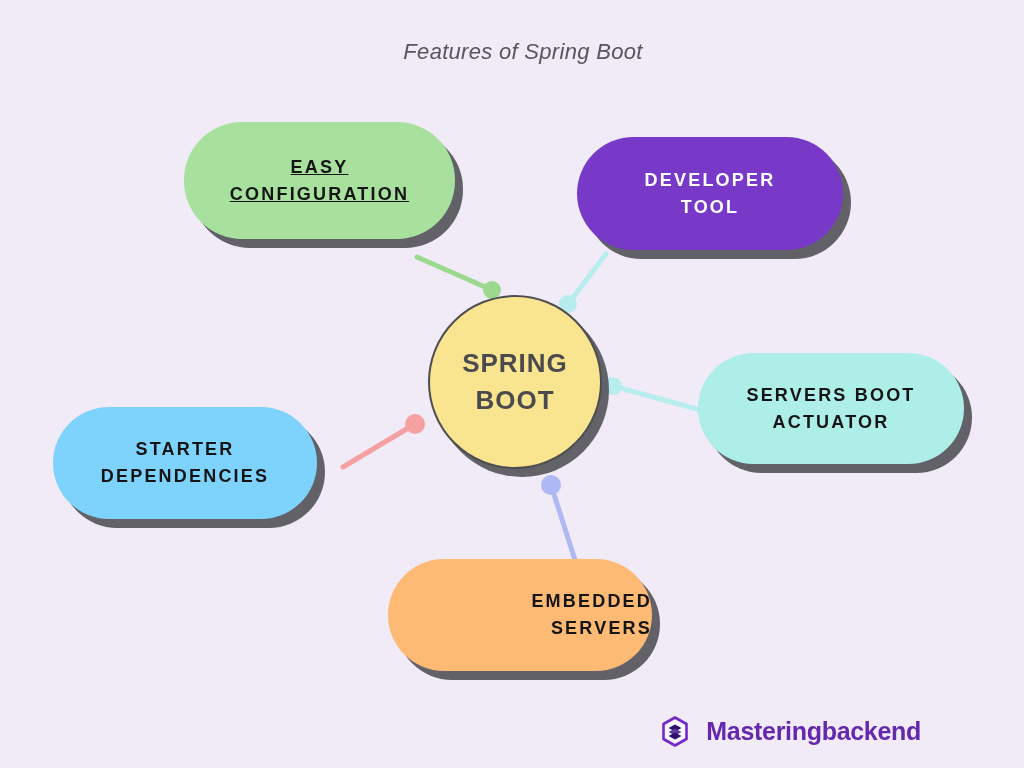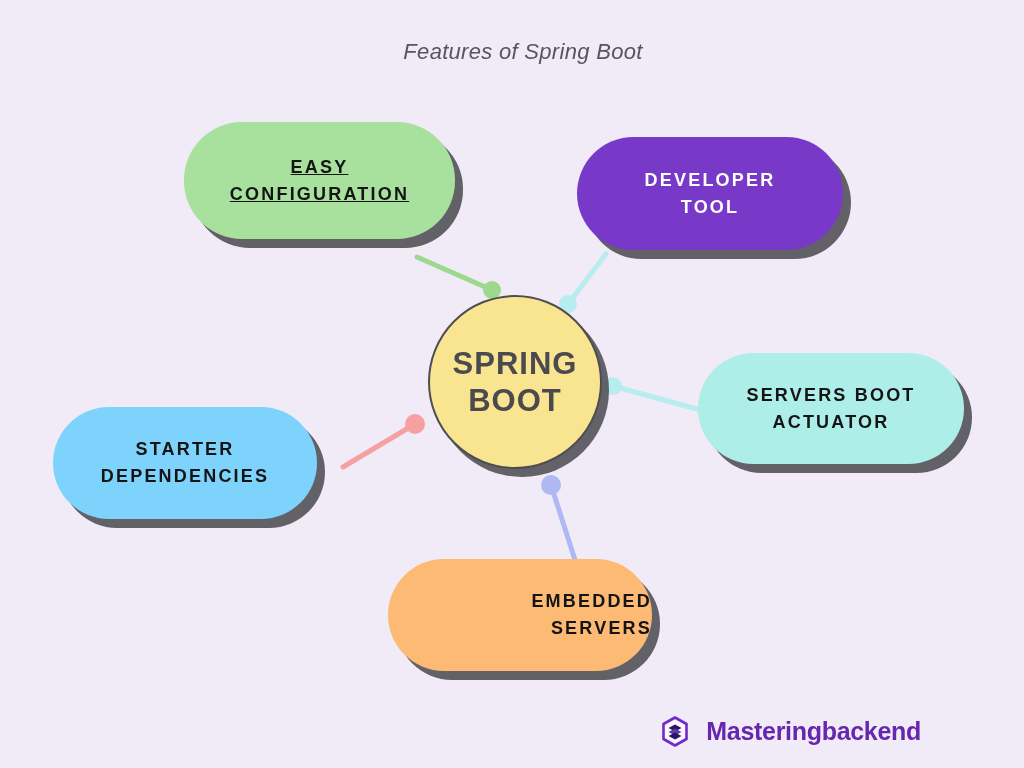--- a/index.html
+++ b/index.html
@@ -19,21 +19,21 @@
   }
 
   .connectors{position:absolute;top:0;left:0;width:1024px;height:768px;}
 
   .center-circle{
     position:absolute;left:428px;top:284px;width:174px;height:174px;
     border-radius:50%;
     border:2.5px solid #4D4D52;
     box-shadow:7px 8px 0 rgba(74,74,80,.85);
     display:flex;flex-direction:column;align-items:center;justify-content:center;
-    font-weight:700;font-size:31px;line-height:37px;letter-spacing:1px;
+    font-weight:700;font-size:26px;line-height:37px;letter-spacing:1px;
     box-sizing:border-box;
   }
 
   .pill{
     position:absolute;border-radius:58px;
     box-shadow:8px 9px 0 rgba(66,66,72,.82);
     display:flex;flex-direction:column;align-items:center;justify-content:center;
     font-weight:700;font-size:18px;line-height:27px;letter-spacing:2.2px;
     text-align:center;
   }

